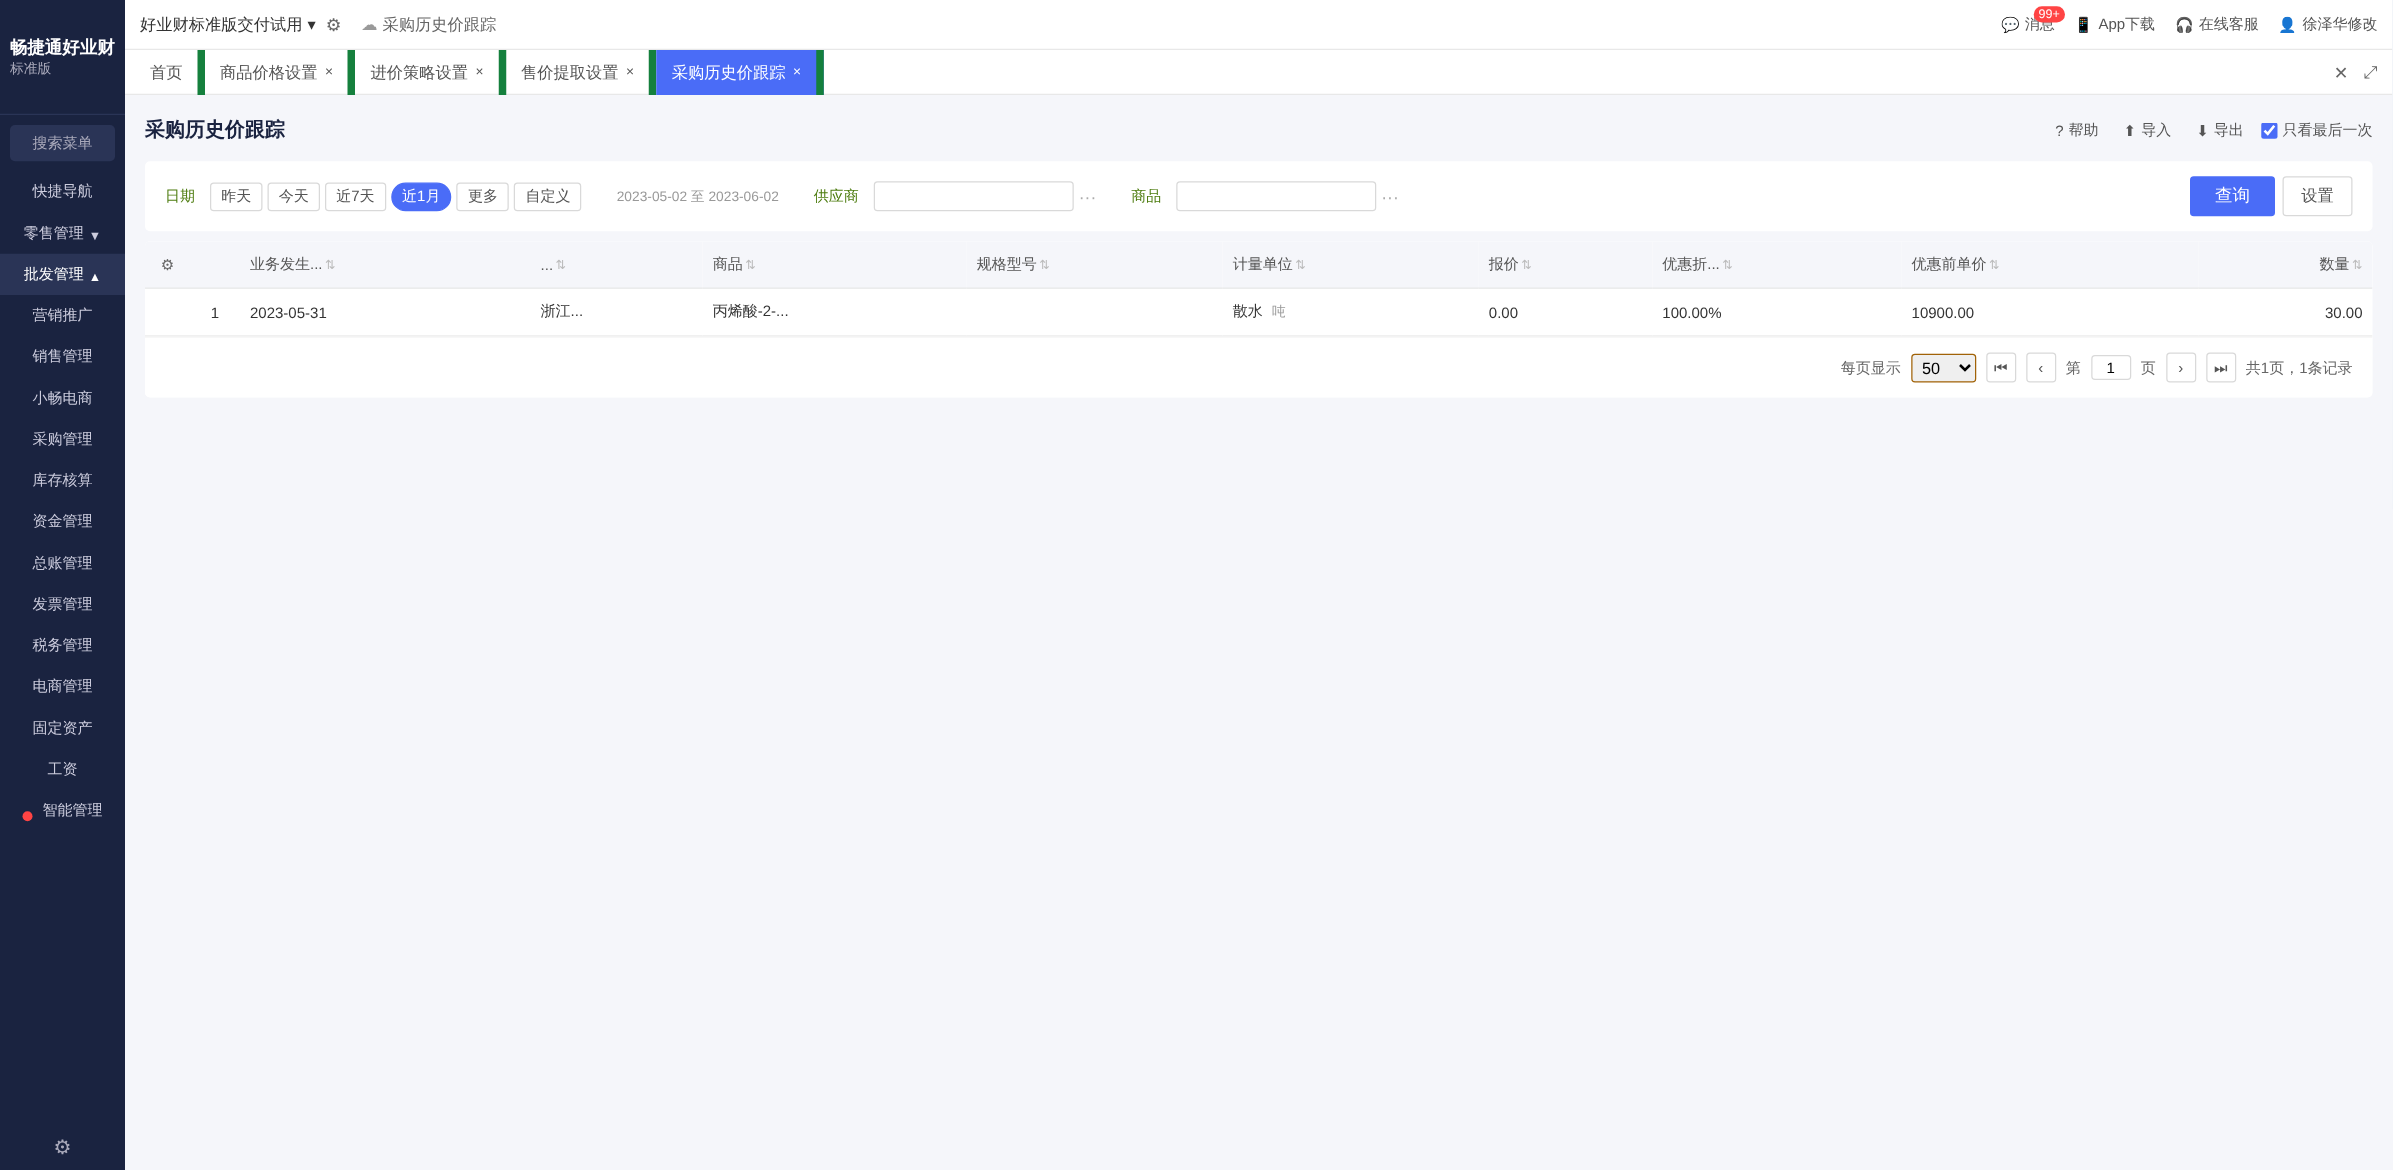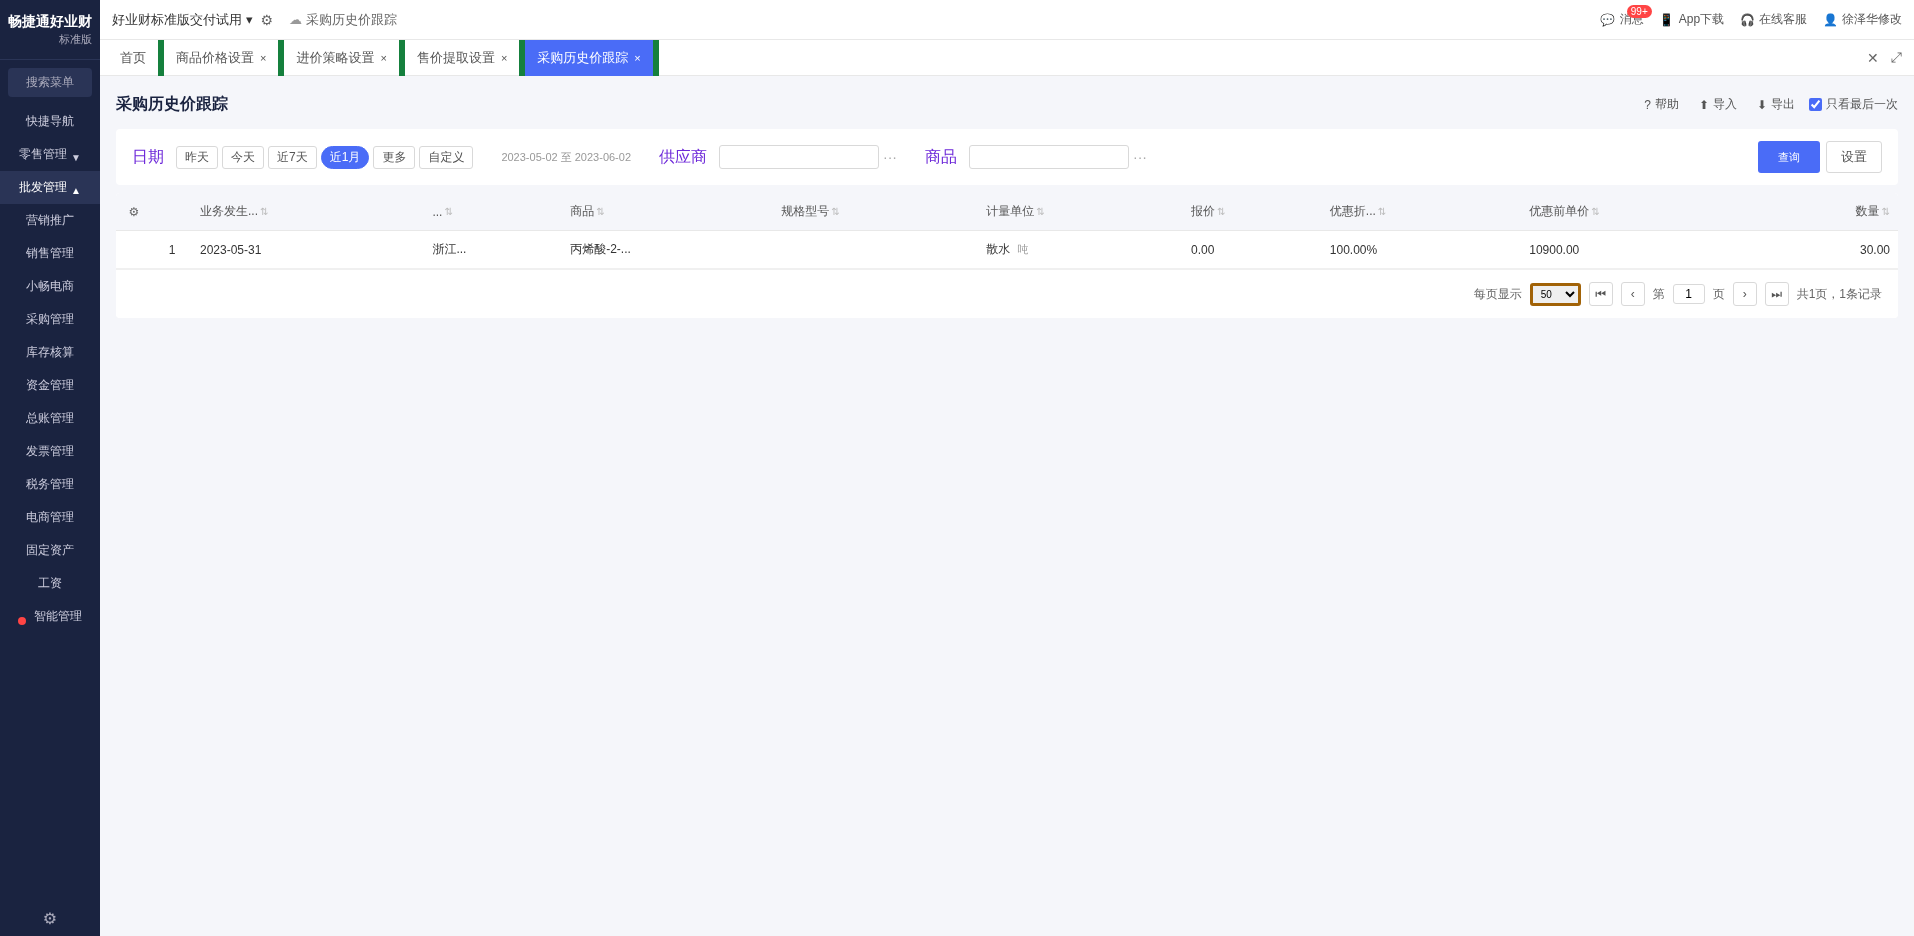--- a/index.html
+++ b/index.html
@@ -1,20 +1,20 @@
 <!DOCTYPE html>
 <html><head>
   <meta charset="utf-8">
   <style>
     * { box-sizing: border-box; margin: 0; padding: 0; }
     body { font-family: "Microsoft YaHei", "PingFang SC", sans-serif; font-size: 13px; background: #f0f2f5; color: #333; display: flex; height: 936px; overflow: hidden; }
 
     
     .sidebar { width: 100px; background: #1a2340; display: flex; flex-direction: column; flex-shrink: 0; height: 100%; overflow-y: auto; }
-    .sidebar-logo { padding: 12px 8px; color: #fff; font-size: 12px; text-align: right; border-bottom: 1px solid #2a3456; line-height: 1.4; }
+    .sidebar-logo { padding: 28px 8px; color: #fff; font-size: 12px; text-align: left; border-bottom: 1px solid #2a3456; line-height: 1.4; }
     .sidebar-logo .logo-title { font-size: 14px; font-weight: bold; }
     .sidebar-logo .logo-sub { font-size: 11px; color: #aab; }
     .sidebar-search { padding: 8px; }
     .sidebar-search-btn { width: 100%; background: #2a3456; border: none; color: #aab; padding: 6px 4px; border-radius: 4px; cursor: pointer; font-size: 12px; text-align: center; }
     .sidebar-nav-item { padding: 8px 4px; text-align: center; color: #ccd; font-size: 12px; cursor: pointer; display: flex; align-items: flex-end; justify-content: center; gap: 4px; position: relative; }
     .sidebar-nav-item.active { background: #2a3456; color: #fff; }
     .sidebar-nav-item .nav-label { font-size: 12px; }
     .sidebar-nav-item .nav-arrow { font-size: 10px; }
     .sidebar-bottom { margin-top: auto; padding: 8px; text-align: center; }
     .sidebar-gear { color: #aab; cursor: pointer; font-size: 16px; }
@@ -52,47 +52,47 @@
     .page-header { display: flex; align-items: center; justify-content: space-between; margin-bottom: 12px; }
     .page-title { font-size: 16px; font-weight: bold; color: #1a2340; }
     .page-actions { display: flex; align-items: center; gap: 8px; }
     .page-action-btn { display: flex; align-items: center; gap: 4px; color: #555; font-size: 12px; cursor: pointer; padding: 4px 6px; }
     .checkbox-label { display: flex; align-items: center; gap: 4px; font-size: 12px; color: #555; }
     .checkbox-label input { accent-color: #4a6cf7; }
 
     
     .filter-area { background: #fff; padding: 12px 16px; border-radius: 4px; margin-bottom: 8px; }
     .filter-row { display: flex; align-items: center; gap: 12px; flex-wrap: wrap; }
-    .filter-label { color: #6d28d9; font-size: 16px; white-space: nowrap; text-align: center; }
+    .filter-label { color: #4d7c0f; font-size: 12px; white-space: nowrap; text-align: center; }
     .filter-date-btns { display: flex; align-items: center; gap: 4px; }
     .date-btn { padding: 2px 8px; border: 1px solid #d9d9d9; background: #fff; border-radius: 3px; cursor: pointer; font-size: 12px; color: #555; }
     .date-btn.active { background: #4a6cf7; border-color: #4a6cf7; color: #fff; border-radius: 12px; }
     .filter-date-range { font-size: 11px; color: #999; margin-left: 16px; }
     .filter-input-group { display: flex; align-items: center; gap: 4px; }
     .filter-input { border: 1px solid #d9d9d9; border-radius: 3px; padding: 4px 8px; font-size: 12px; outline: none; width: 160px; }
     .filter-dots { color: #aaa; cursor: pointer; font-size: 14px; }
     .filter-actions { margin-left: auto; display: flex; gap: 6px; }
-    .btn-query { background: #4a6cf7; color: #fff; border: none; padding: 6px 20px; border-radius: 3px; cursor: pointer; font-size: 11px; }
+    .btn-query { background: #4a6cf7; color: #fff; border: none; padding: 6px 20px; border-radius: 3px; cursor: pointer; font-size: 14px; }
     .btn-settings { background: #fff; color: #555; border: 1px solid #d9d9d9; padding: 6px 14px; border-radius: 3px; cursor: pointer; font-size: 13px; }
 
     
     .table-container { background: #fff; border-radius: 4px; overflow: hidden; }
     .data-table { width: 100%; border-collapse: collapse; font-size: 12px; }
     .data-table th { background: #f5f6fa; padding: 10px 8px; text-align: left; color: #555; font-weight: 500; border-bottom: 1px solid #e8e8e8; white-space: nowrap; }
     .data-table td { padding: 10px 8px; border-bottom: 1px solid #f0f0f0; color: #333; }
     .data-table .col-settings { width: 36px; text-align: center; }
     .data-table .col-index { width: 40px; text-align: center; }
     .col-sort { display: inline-flex; align-items: center; gap: 2px; cursor: pointer; }
     .sort-icon { color: #bbb; font-size: 10px; }
     .th-gear { color: #666; cursor: pointer; }
 
     
     .pagination { display: flex; align-items: center; justify-content: flex-end; padding: 12px 16px; background: #fff; border-top: 1px solid #f0f0f0; gap: 8px; font-size: 12px; color: #555; }
     .pagination-label { color: #666; }
-    .pagination-select { border: 3px solid #a16207; border-radius: 3px; padding: 2px 4px; font-size: 10px; outline: none; }
+    .pagination-select { border: 1px solid #a16207; border-radius: 3px; padding: 2px 4px; font-size: 13px; outline: none; }
     .pagination-btn { border: 1px solid #d9d9d9; background: #fff; width: 24px; height: 24px; border-radius: 3px; cursor: pointer; display: inline-flex; align-items: center; justify-content: center; font-size: 12px; color: #555; }
     .pagination-btn:disabled { color: #ccc; cursor: default; }
     .pagination-input { border: 1px solid #d9d9d9; border-radius: 3px; width: 32px; text-align: center; font-size: 12px; padding: 2px; }
     .pagination-info { color: #666; }
   </style>
 </head>
 <body>
 
 <div class="sidebar">
   <div class="sidebar-logo">

